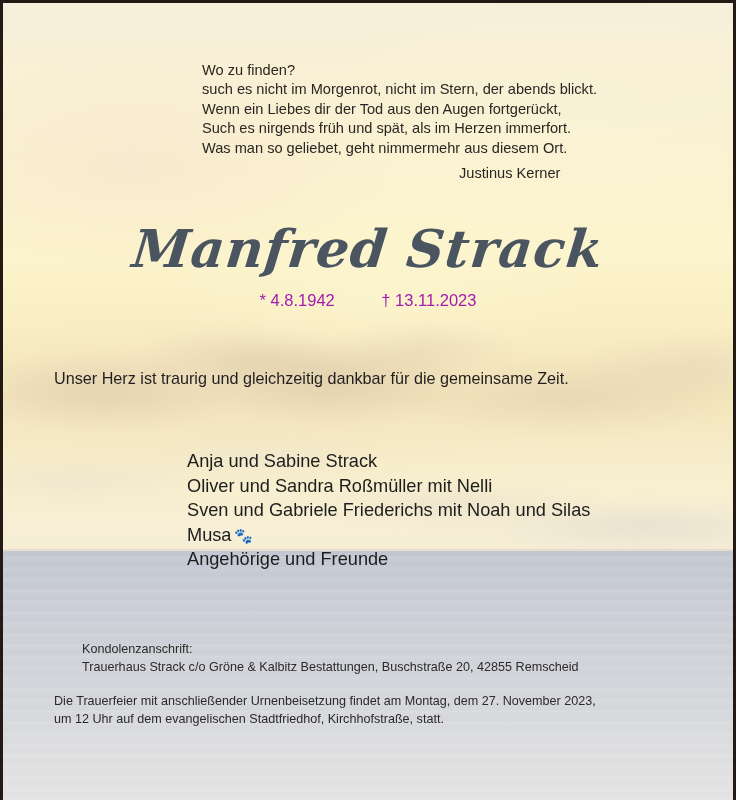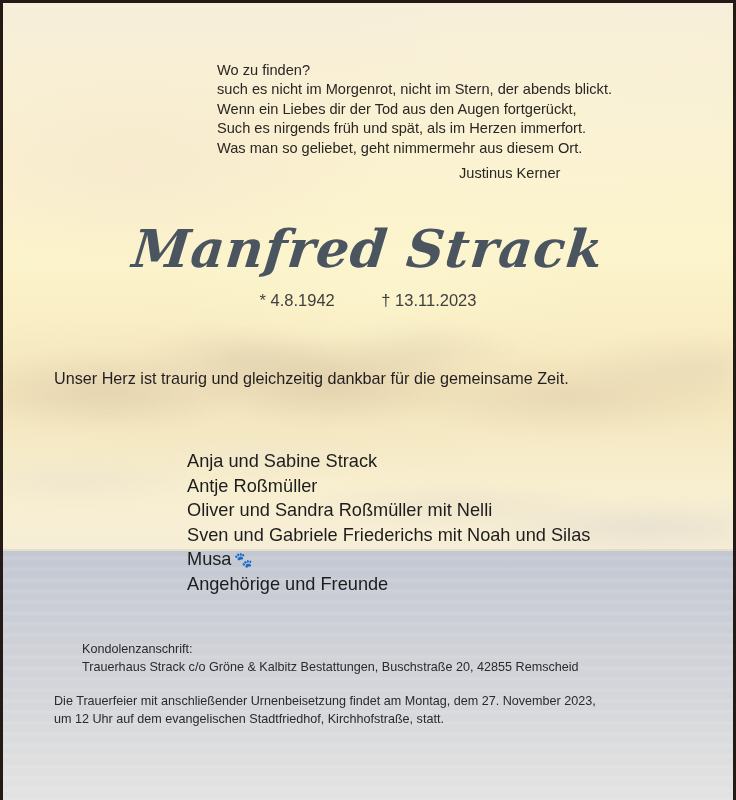--- a/index.html
+++ b/index.html
@@ -135,21 +135,21 @@
 
   
   .content {
     position: absolute;
     inset: 0;
     z-index: 2;
   }
 
   .poem-block {
     position: absolute;
-    left: 214px;
+    left: 199px;
     top: 58px;
     font-size: 14.6px;
     line-height: 19.4px;
     color: #2a2623;
     white-space: nowrap;
   }
   .poem-line { display: block; }
 
   .poem-author {
     position: absolute;
@@ -174,21 +174,21 @@
     transform: skewX(-6deg);
     text-shadow: 0 1px 0 rgba(255,255,255,0.25);
   }
 
   .dates-line {
     position: absolute;
     left: 0; right: 0;
     top: 288px;
     text-align: center;
     font-size: 16.5px;
-    color: #404040;
+    color: #a21caf;
   }
   .dates-line .date-birth { margin-right: 42px; }
 
   .farewell-block {
     position: absolute;
     left: 51px;
     top: 364px;
     font-size: 16.2px;
     line-height: 22.5px;
     color: #231f20;
@@ -269,21 +269,20 @@
       <span class="date-birth">* 4.8.1942</span>
       <span class="date-death">† 13.11.2023</span>
     </div>
 
     <div class="farewell-block">
       <span class="farewell-line">Unser Herz ist traurig und gleichzeitig dankbar für die gemeinsame Zeit.</span>
     </div>
 
     <div class="mourners-block">
       <span class="mourner-line">Anja und Sabine Strack</span>
-      <span class="mourner-line">Antje Roßmüller</span>
       <span class="mourner-line">Oliver und Sandra Roßmüller mit Nelli</span>
       <span class="mourner-line">Sven und Gabriele Friederichs mit Noah und Silas</span>
       <span class="mourner-line"><span>Musa</span><span class="paw-icon">🐾</span></span>
       <span class="mourner-line">Angehörige und Freunde</span>
     </div>
 
     <div class="condolence-block">
       <span class="condolence-line">Kondolenzanschrift:</span>
       <span class="condolence-line">Trauerhaus Strack c/o Gröne &amp; Kalbitz Bestattungen, Buschstraße 20, 42855 Remscheid</span>
     </div>

